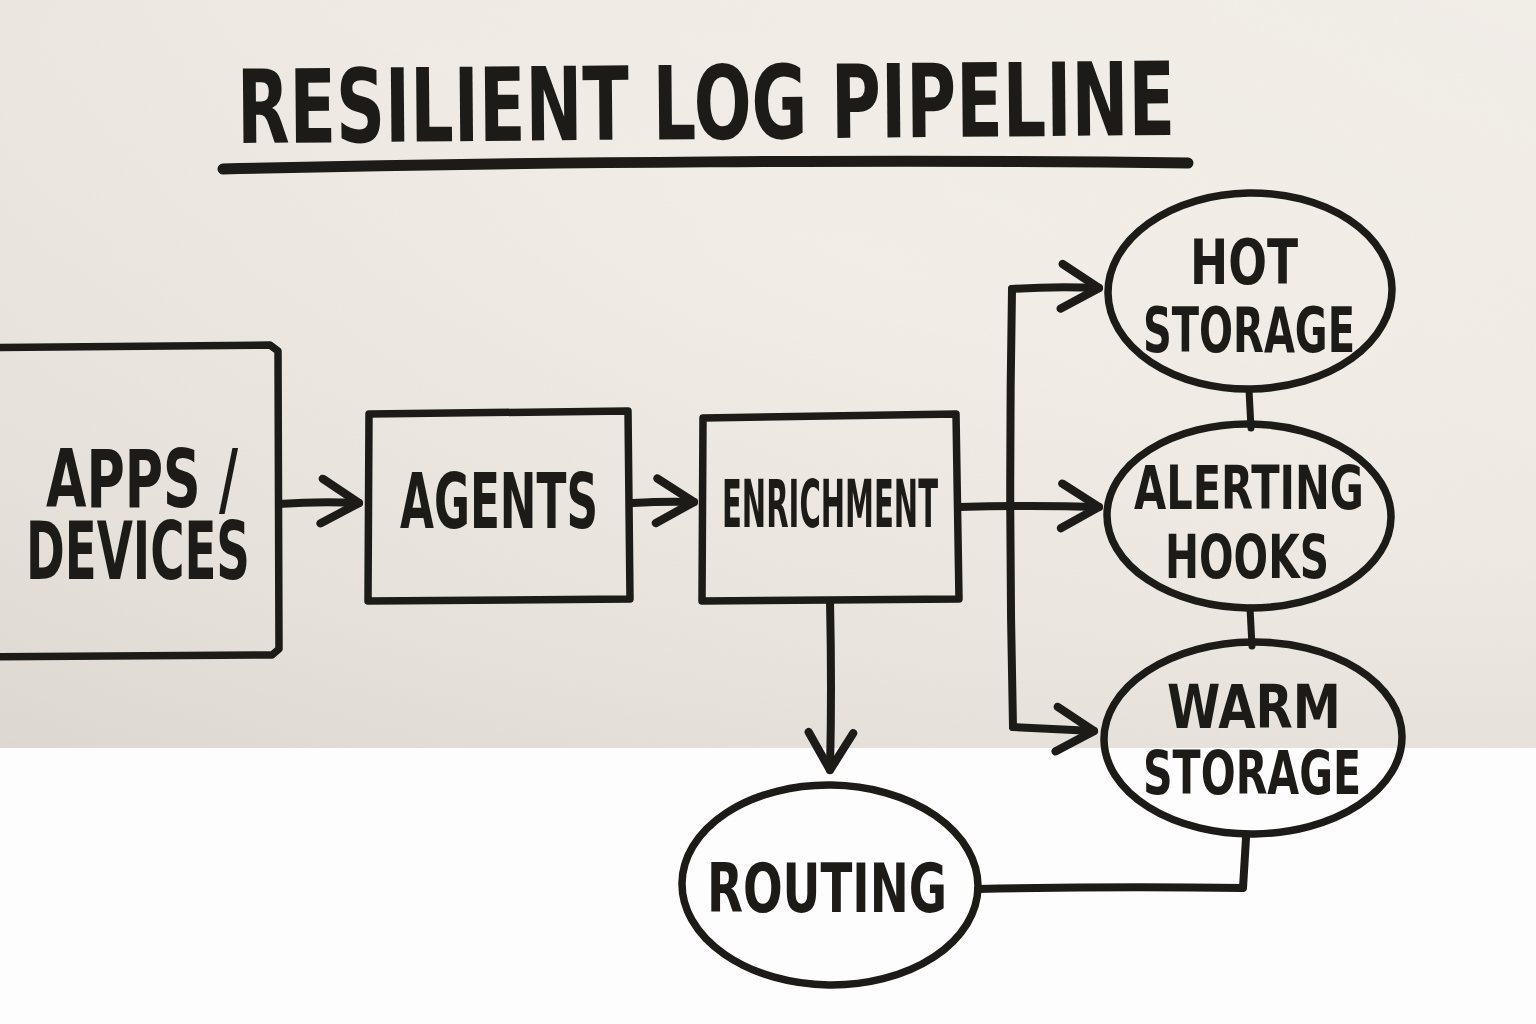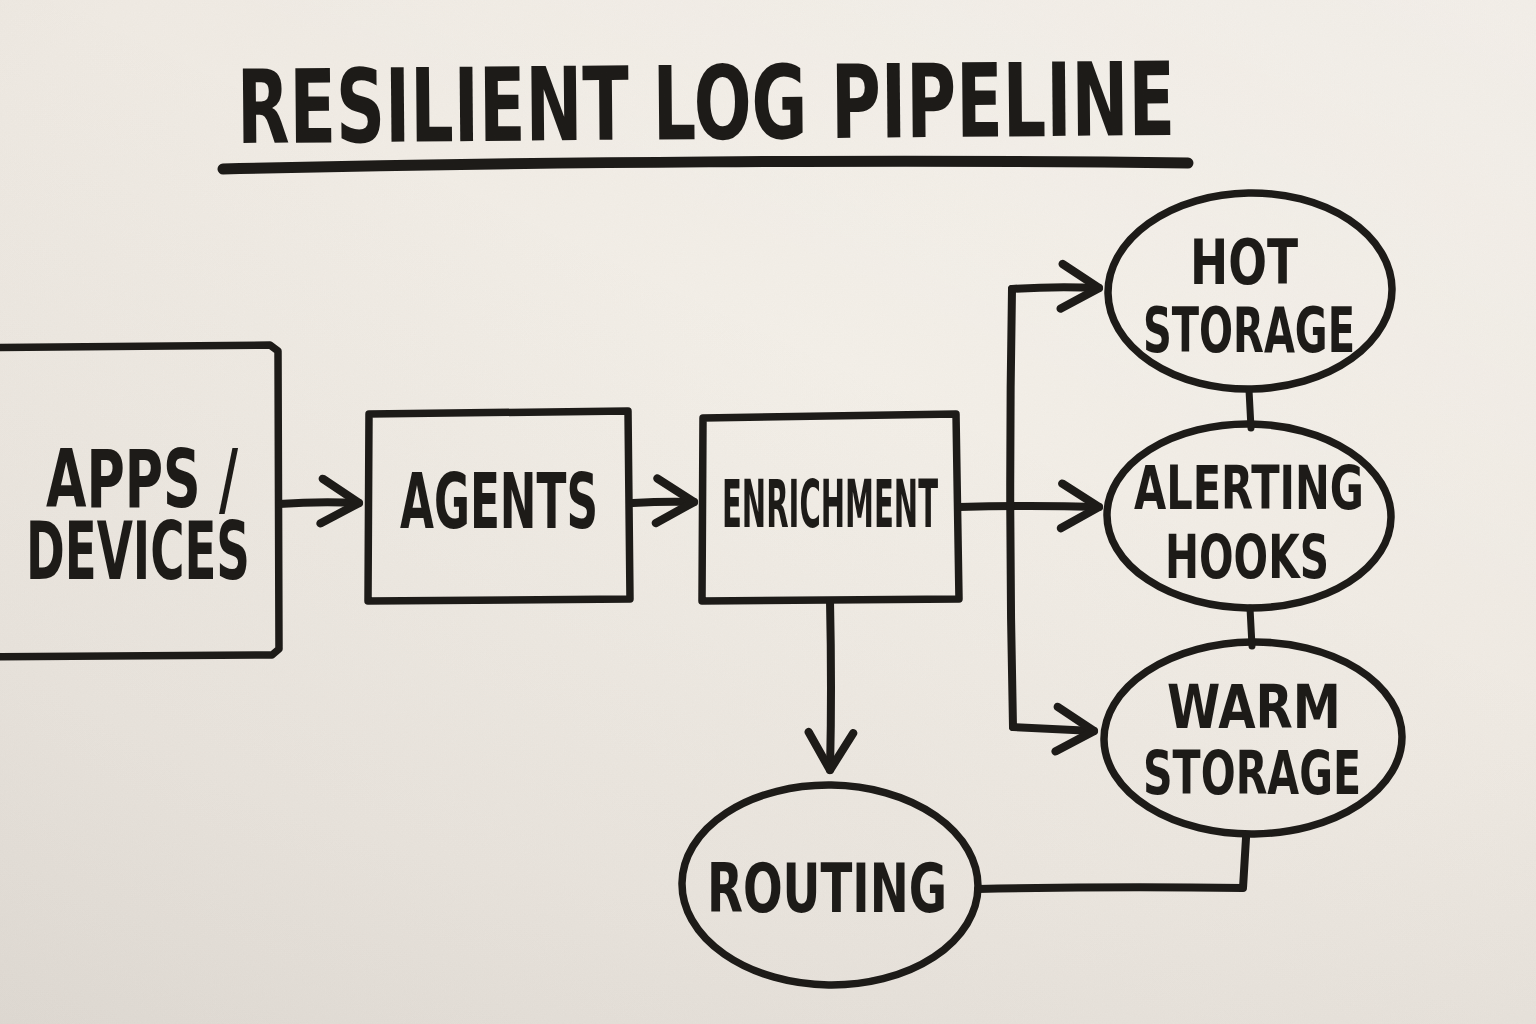--- a/index.html
+++ b/index.html
@@ -1,21 +1,21 @@
 <!DOCTYPE html>
 <html><head>
 <meta charset="utf-8">
 <style>
   html, body { margin: 0; padding: 0; }
   body {
     width: 1536px; height: 1024px; overflow: hidden;
     font-family: "DejaVu Sans", "Liberation Sans", sans-serif;
   }
   .board {
-    position: relative; width: 1536px; height: 1024px;
+    position: relative; width: 1536px; height: 748px;
     background:
       linear-gradient(205deg, rgba(255,255,255,0.20) 0%, rgba(255,255,255,0) 38%, rgba(70,62,55,0.07) 100%),
       radial-gradient(120% 100% at 54% 36%, #f4f0e9 0%, #f0ebe4 52%, #eae5de 78%, #dcd7d1 100%);
   }
   svg.diagram { position: absolute; inset: 0; display: block; }
   .ink-stroke { stroke: #1d1b18; fill: none; stroke-linecap: round; stroke-linejoin: round; }
   .node-shape { stroke-width: 7.5px; }
   .edge { stroke-width: 8px; }
   .connector { stroke-width: 7px; }
   .label {

